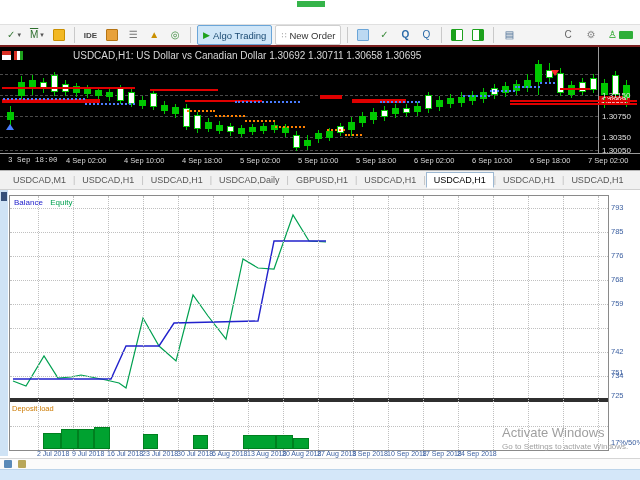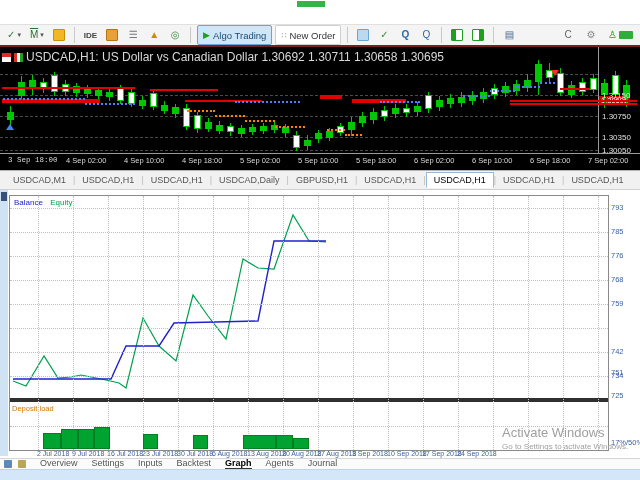--- a/index.html
+++ b/index.html
@@ -18,21 +18,21 @@
   .glyph{font-size:10px;line-height:1;}
   .caret{font-size:7px;color:#555;}
   .ico-box{width:10px;height:10px;border-radius:1px;}
   #algo-btn{background:#cfe6f8;border:1px solid #6aa5d8;height:18px;display:flex;align-items:center;gap:3px;padding:0 5px;font-size:9.5px;color:#1b4b73;border-radius:2px;}
   #neworder-btn{background:#ffffff;border:1px solid #cfcfcf;height:18px;display:flex;align-items:center;gap:3px;padding:0 5px;font-size:9.5px;color:#333;border-radius:2px;}
   #tb-right{margin-left:auto;display:flex;align-items:center;gap:5px;}
   
   #candle-chart{left:0;top:47px;width:640px;height:123px;background:#000;}
   #chart-header{position:absolute;left:2px;top:3px;display:flex;align-items:center;gap:3px;}
   #chart-header .hicon{width:9px;height:9px;}
-  #chart-title{font-size:12px;color:#d8d8d8;white-space:nowrap;}
+  #chart-title{font-size:10px;color:#d8d8d8;white-space:nowrap;margin-left:47px;}
   .grid-h{position:absolute;left:0;width:598px;height:0;border-top:1px dashed #4a4a4a;}
   .seg{position:absolute;height:2px;}
   .seg.dot{height:0;border-top:2px dotted;}
   .wick{position:absolute;width:1px;background:#00c800;}
   .body{position:absolute;width:7px;border:1px solid #00c800;box-sizing:border-box;}
   .axis-v{position:absolute;left:598px;top:0;width:1px;height:106px;background:#9a9a9a;}
   .axis-h{position:absolute;left:0;top:106px;width:640px;height:1px;background:#9a9a9a;}
   .price-label{position:absolute;left:602px;font-size:8px;color:#e0e0e0;}
   .time-label{position:absolute;top:109px;font-size:7.5px;color:#d8d8d8;white-space:nowrap;}
   #price-tag{position:absolute;left:599px;background:#c40000;color:#fff;font-size:7.5px;padding:0 2px;}
@@ -427,26 +427,17 @@
     </div>
 
   <div class="abs" id="watermark">
     <div class="w1">Activate Windows</div>
     <div class="w2">Go to Settings to activate Windows.</div>
   </div>
 
   <div class="abs" id="tester-tabs">
     <span class="mini-ico" style="background:#5a8ab8;"></span>
     <span class="mini-ico" style="background:#b8a75a;margin-left:-8px;"></span>
-    <span id="ttabs-holder" style="display:flex;gap:14px;">
-        <span class="ttab">Overview</span>
-        <span class="ttab">Settings</span>
-        <span class="ttab">Inputs</span>
-        <span class="ttab">Backtest</span>
-        <span class="ttab sel">Graph</span>
-        <span class="ttab">Agents</span>
-        <span class="ttab">Journal</span>
-      </span>
   </div>
 
   <div class="abs" id="taskbar"></div>
 
 </div>
 
 </body></html>

